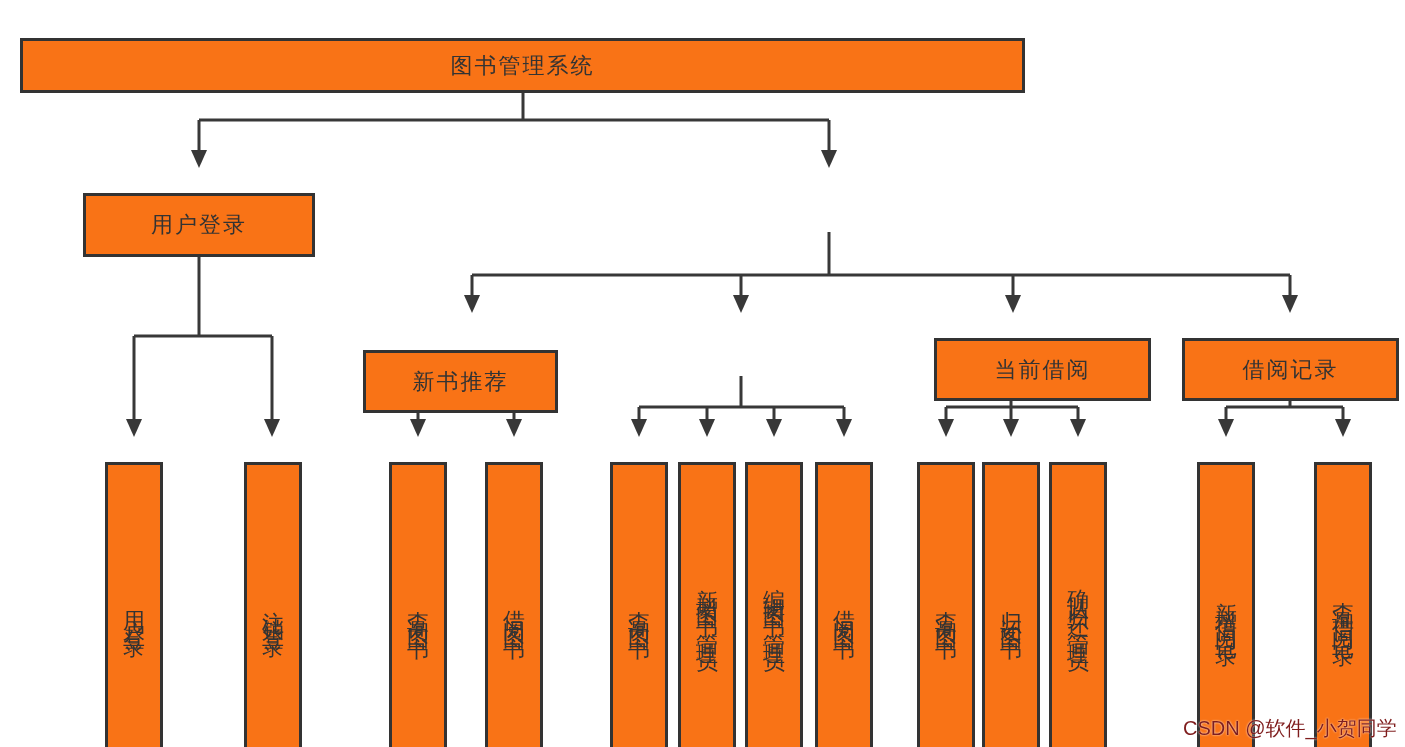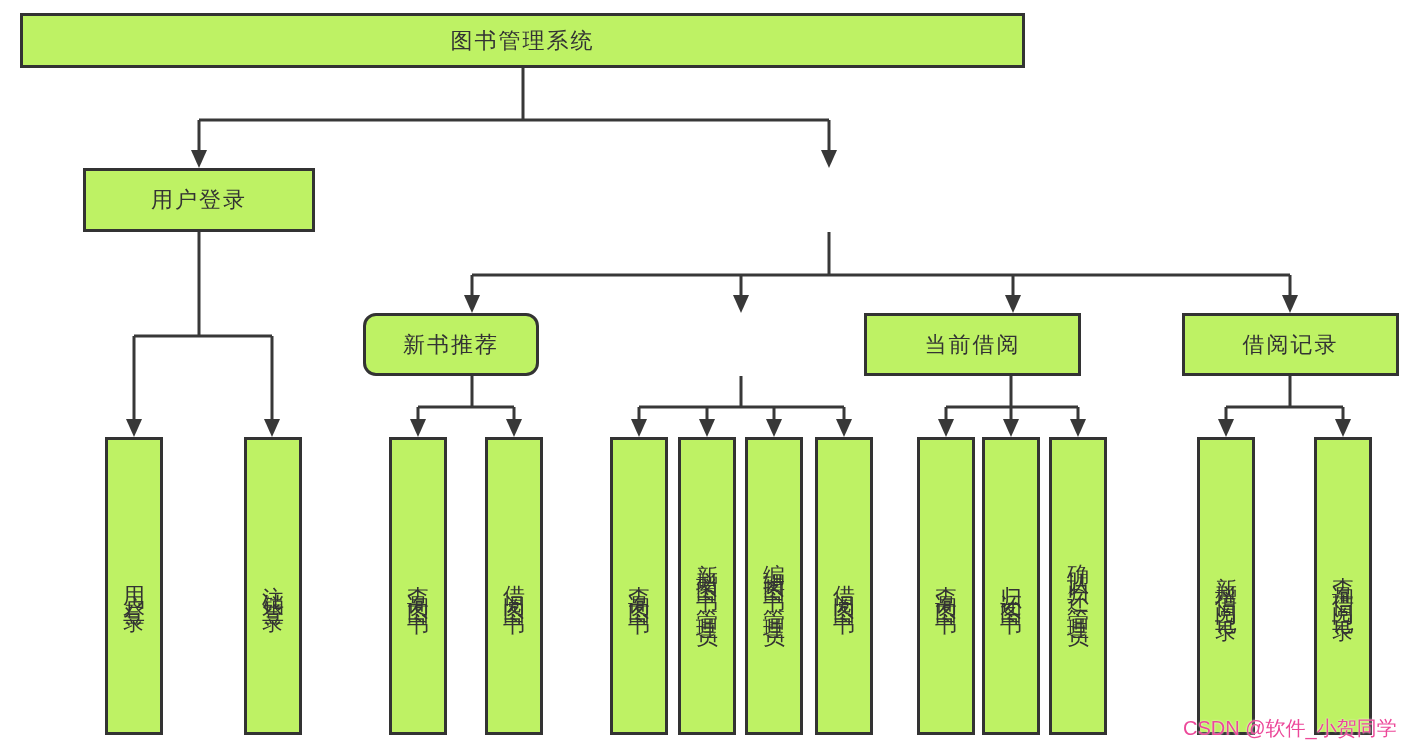--- a/index.html
+++ b/index.html
@@ -5,36 +5,37 @@
   html,body{margin:0;padding:0;background:#ffffff;}
   body{
     width:1405px;height:747px;
     font-family:"Liberation Sans","DejaVu Sans",sans-serif;
     color:#333333;
   }
   .canvas{position:relative;width:1405px;height:747px;background:#ffffff;overflow:hidden;}
   .connector-layer{position:absolute;left:0;top:0;width:1405px;height:747px;pointer-events:none;}
   .node{
     position:absolute;box-sizing:border-box;
-    background:#bef264;border:3px solid #333333;
+    background:#f97316;border:3px solid #333333;
     display:flex;align-items:center;justify-content:center;
     text-align:center;
+    margin-top:25px;
   }
   .h-node{font-size:22px;letter-spacing:2px;white-space:nowrap;}
   .v-node .v-text{
     writing-mode:vertical-lr;
     text-orientation:mixed;
     font-size:22px;
     letter-spacing:9px;
     line-height:1.1;
     white-space:nowrap;
   }
   .watermark{
     position:absolute;left:1183px;top:715px;
-    font-size:20px;color:#ec4899;
+    font-size:20px;color:#7f1d1d;
     text-shadow:0 0 2px #ffffff;
     white-space:nowrap;
   }
   svg .line{stroke:#383838;stroke-width:3;fill:none;}
   svg .head{fill:#383838;stroke:none;}
 </style>
 </head>
 <body>
 
 <div class="canvas">
@@ -86,22 +87,22 @@
       <path class="line" d="M1290,376 V407 M1226,407 H1343 M1226,407 V421 M1343,407 V421"></path>
       <polygon class="head" points="1218,419 1234,419 1226,437"></polygon>
       <polygon class="head" points="1335,419 1351,419 1343,437"></polygon>
     </g>
   </svg>
 
   <div class="node h-node" style="left:20px;top:13px;width:1005px;height:55px;">图书管理系统</div>
 
   <div class="node h-node" style="left:83px;top:168px;width:232px;height:64px;">用户登录</div>
 
-  <div class="node h-node" style="left:363px;top:313px;width:176px;height:63px;border-radius:13px;">新书推荐</div>
-  <div class="node h-node" style="left:864px;top:313px;width:217px;height:63px;">当前借阅</div>
+  <div class="node h-node" style="left:363px;top:325px;width:195px;height:63px;">新书推荐</div>
+  <div class="node h-node" style="left:934px;top:313px;width:217px;height:63px;">当前借阅</div>
   <div class="node h-node" style="left:1182px;top:313px;width:217px;height:63px;">借阅记录</div>
 
   <div class="node v-node" style="left:105px;top:437px;width:58px;height:298px;">
     <span class="v-text">用户登录</span>
   </div>
   <div class="node v-node" style="left:244px;top:437px;width:58px;height:298px;">
     <span class="v-text">注销登录</span>
   </div>
 
   <div class="node v-node" style="left:389px;top:437px;width:58px;height:298px;">

